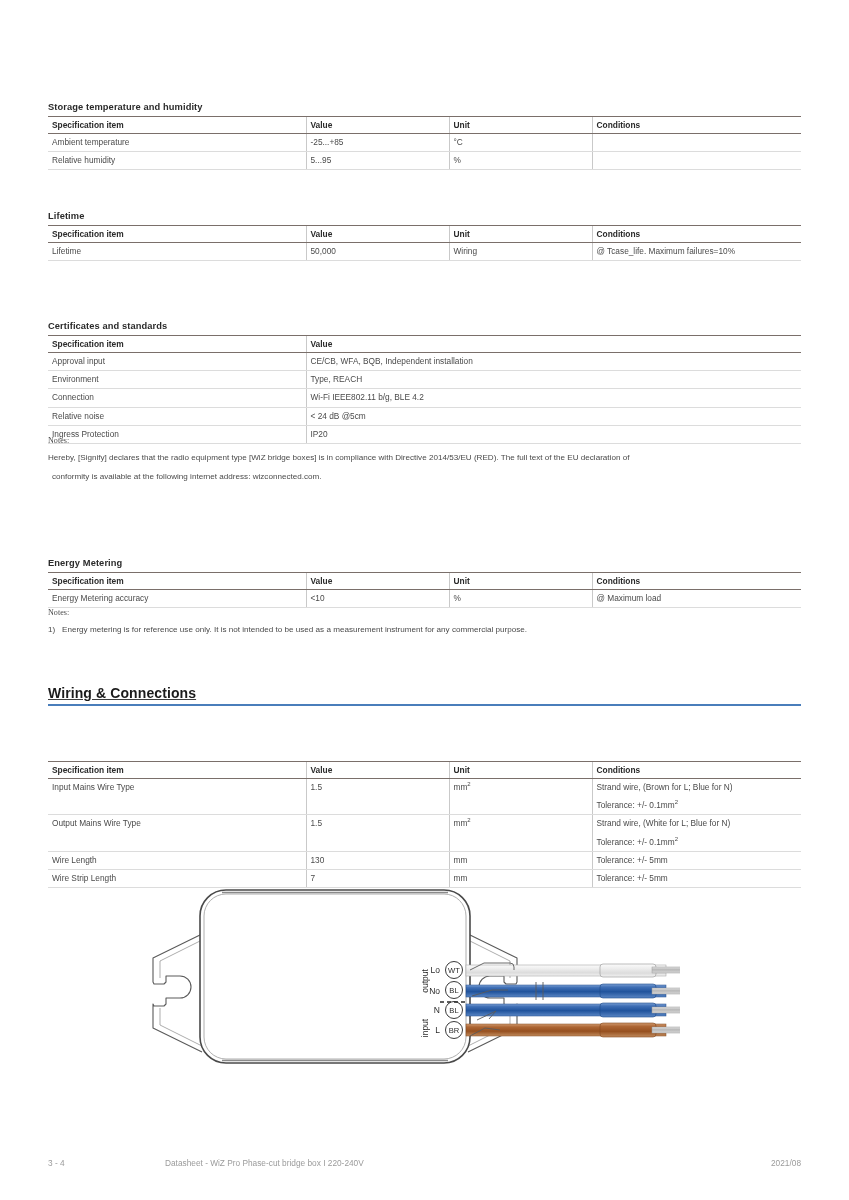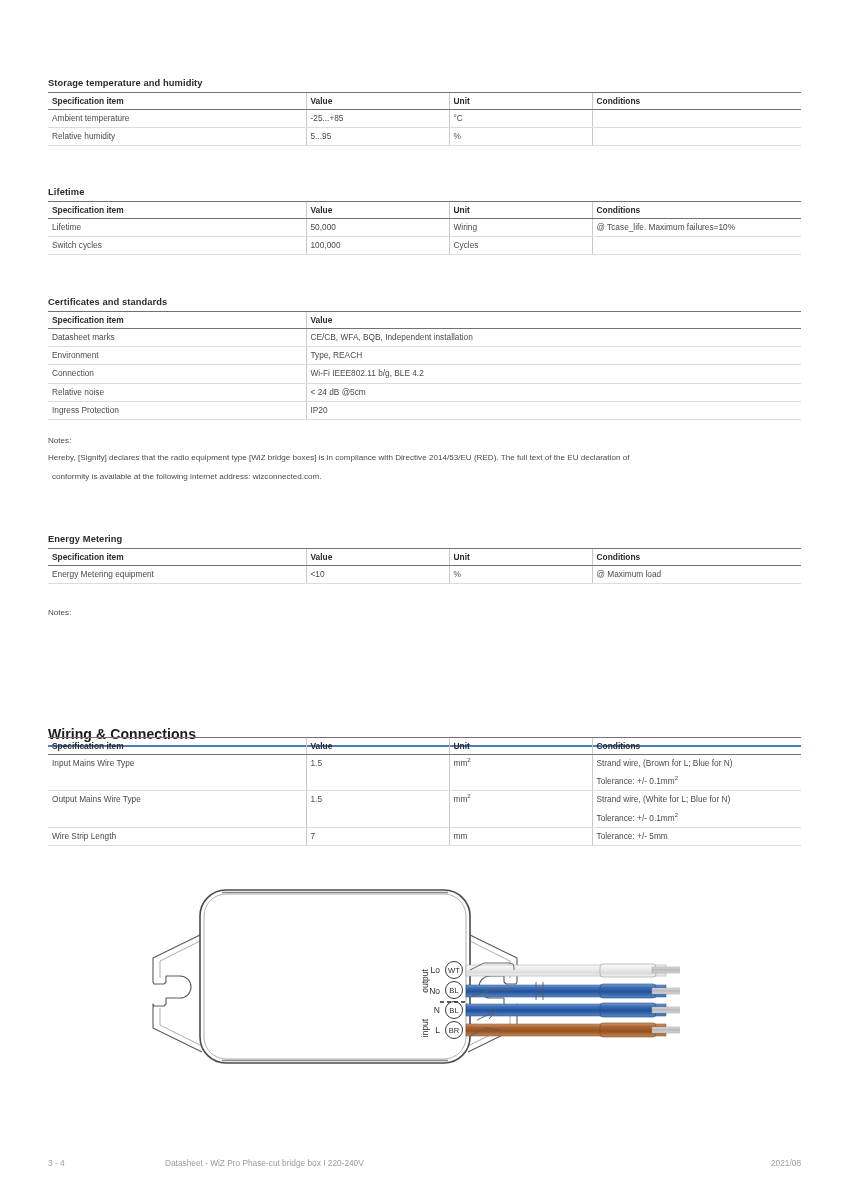--- a/index.html
+++ b/index.html
@@ -10,21 +10,21 @@
     color:#3d3d3d;
     position:relative;
     overflow:hidden;
   }
   .page{
     position:absolute;
     left:48px; top:0; width:753px; height:1200px;
   }
 
   
-  .block{ position:absolute; width:753px; }
+  .block{ position:absolute; width:753px;margin-top:24px; }
   .block-title{
     font-size:9.3px;
     font-weight:bold;
     color:#2b2b2b;
     margin-bottom:4px;
     letter-spacing:.1px;
   }
   table.spec{
     width:753px;
     border-collapse:collapse;
@@ -48,21 +48,21 @@
     color:#4a4a4a;
     font-size:8.3px;
     line-height:1.35;
   }
   table.spec td.sep, table.spec th.sep{ border-left:.8px solid #c9c9c9; }
   sup{font-size:6px; vertical-align:super; line-height:0;}
 
   
   .notes{ position:absolute; width:760px; font-size:8.1px; color:#4a4a4a;}
   .notes .nline{ margin-bottom:7px; line-height:1.5; }
-  .notes .nhead{ margin-bottom:7px; }
+  .notes .nhead{ margin-bottom:7px;font-family:Liberation Serif, serif; }
   .notes .idx{ display:inline-block; width:14px; }
 
   
   .section-head{
     position:absolute;
     width:753px;
   }
   .section-head .sh-text{
     font-size:14px;
     font-weight:bold;
@@ -148,47 +148,41 @@
         <th class="sep">Unit</th>
         <th class="sep">Conditions</th>
       </tr>
         </thead>
       <tbody>
         <tr>
           <td>Lifetime</td>
           <td class="sep">50,000</td>
           <td class="sep">Wiring</td>
           <td class="sep">@ Tcase_life. Maximum failures=10%</td>
-        </tr>
-        <tr>
-          <td>Switch cycles</td>
-          <td class="sep">100,000</td>
-          <td class="sep">Cycles</td>
-          <td class="sep"></td>
         </tr>
       </tbody>
     </table>
   </div>
 
   <div class="block" style="top:297px;">
     <div class="block-title">Certificates and standards</div>
     <table class="spec">
       <colgroup>
           <col style="width:258px">
           <col style="width:495px">
         </colgroup>
       <thead>
           <tr>
         <th>Specification item</th>
         <th class="sep">Value</th>
       </tr>
         </thead>
       <tbody>
         <tr>
-          <td>Datasheet marks</td>
+          <td>Approval input</td>
           <td class="sep">CE/CB, WFA, BQB, Independent installation</td>
         </tr>
         <tr>
           <td>Environment</td>
           <td class="sep">Type, REACH</td>
         </tr>
         <tr>
           <td>Connection</td>
           <td class="sep">Wi-Fi IEEE802.11 b/g, BLE 4.2</td>
         </tr>
@@ -222,34 +216,37 @@
       <thead>
           <tr>
         <th>Specification item</th>
         <th class="sep">Value</th>
         <th class="sep">Unit</th>
         <th class="sep">Conditions</th>
       </tr>
         </thead>
       <tbody>
         <tr>
-          <td>Energy Metering equipment</td>
+          <td>Energy Metering accuracy</td>
           <td class="sep">&lt;10</td>
           <td class="sep">%</td>
           <td class="sep">@ Maximum load</td>
         </tr>
       </tbody>
     </table>
   </div>
 
   <div class="notes" style="top:608px;">
     <div class="nhead">Notes:</div>
-  </div>
-
-  <div class="section-head" style="top:726px;">
+    <div class="nline">
+      <span class="idx">1)</span><span>Energy metering is for reference use only. It is not intended to be used as a measurement instrument for any commercial purpose.</span>
+    </div>
+  </div>
+
+  <div class="section-head" style="top:685px;text-decoration:underline;">
     <div class="sh-text">Wiring &amp; Connections</div>
     <div class="sh-rule"></div>
   </div>
 
   <div class="block" style="top:737px;">
     <table class="spec">
       <colgroup>
           <col style="width:258px">
           <col style="width:143px">
           <col style="width:143px">
@@ -274,20 +271,26 @@
           </td>
         </tr>
         <tr>
           <td>Output Mains Wire Type</td>
           <td class="sep">1.5</td>
           <td class="sep"><span>mm</span><sup>2</sup></td>
           <td class="sep">
             <div>Strand wire, (White for L; Blue for N)</div>
             <div style="margin-top:7px;"><span>Tolerance: +/- 0.1mm</span><sup>2</sup></div>
           </td>
+        </tr>
+        <tr>
+          <td>Wire Length</td>
+          <td class="sep">130</td>
+          <td class="sep">mm</td>
+          <td class="sep">Tolerance: +/- 5mm</td>
         </tr>
         <tr>
           <td>Wire Strip Length</td>
           <td class="sep">7</td>
           <td class="sep">mm</td>
           <td class="sep">Tolerance: +/- 5mm</td>
         </tr>
       </tbody>
     </table>
   </div>

